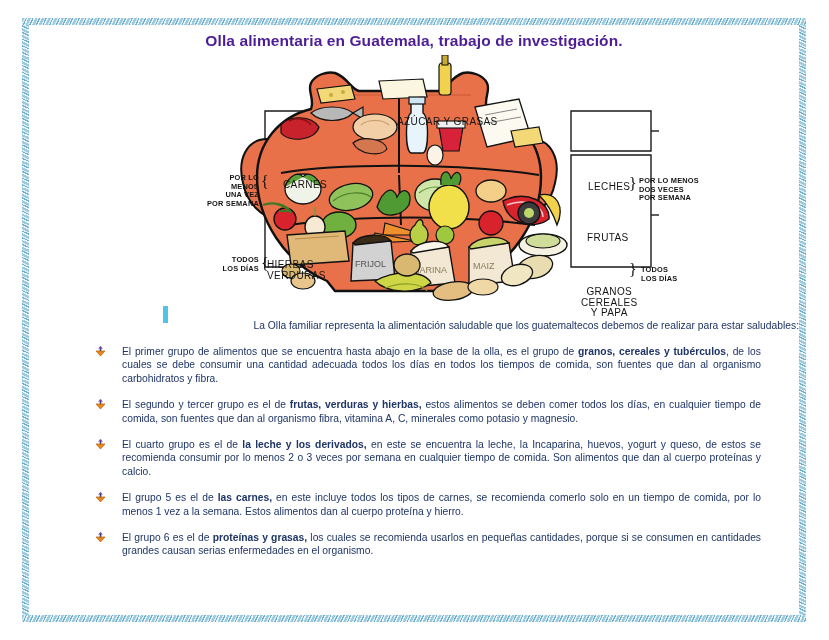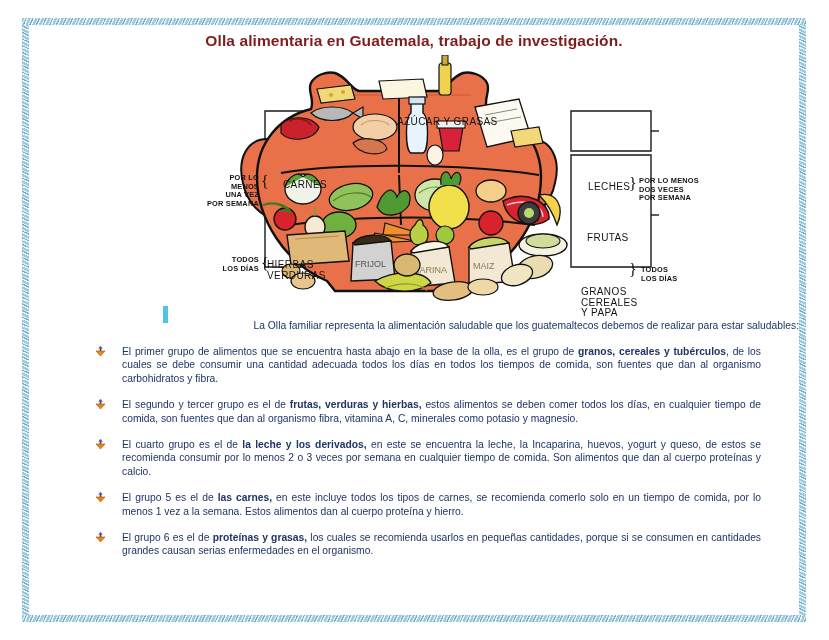--- a/index.html
+++ b/index.html
@@ -54,21 +54,21 @@
     position: absolute;
     left: 29px;
     top: 25px;
     width: 770px;
     height: 590px;
   }
 
   
   #doc-title {
     text-align: center;
-    color: #7f1d1d;
+    color: #4c1d95;
     font-weight: bold;
     font-size: 15.5px;
     margin-top: 7px;
     letter-spacing: .1px;
     font-family: "Liberation Sans", sans-serif;
   }
 
   
   #illustration-wrap {
     position: relative;
@@ -98,21 +98,21 @@
     line-height: 8.6px;
   }
   .cap-plain {
     font-size: 10px;
     letter-spacing: .4px;
   }
   #cap-azucar { left: 368px; top: 62px; }
   #cap-carnes { left: 254px; top: 125px; }
   #cap-leches { left: 559px; top: 127px; }
   #cap-frutas { left: 558px; top: 178px; }
-  #cap-granos { left: 552px; top: 232px; text-align: left; }
+  #cap-granos { left: 552px; top: 232px; text-align: center; }
   #cap-hierbas { left: 238px; top: 205px; }
   #cap-l-semana { left: 172px; top: 119px; text-align: right; width: 58px;}
   #cap-l-dias { left: 176px; top: 201px; text-align: right; width: 54px;}
   #cap-r-semana { left: 610px; top: 122px; }
   #cap-r-dias { left: 612px; top: 211px; }
 
   .brace {
     position: absolute;
     font-size: 16px;
     color: #111;

